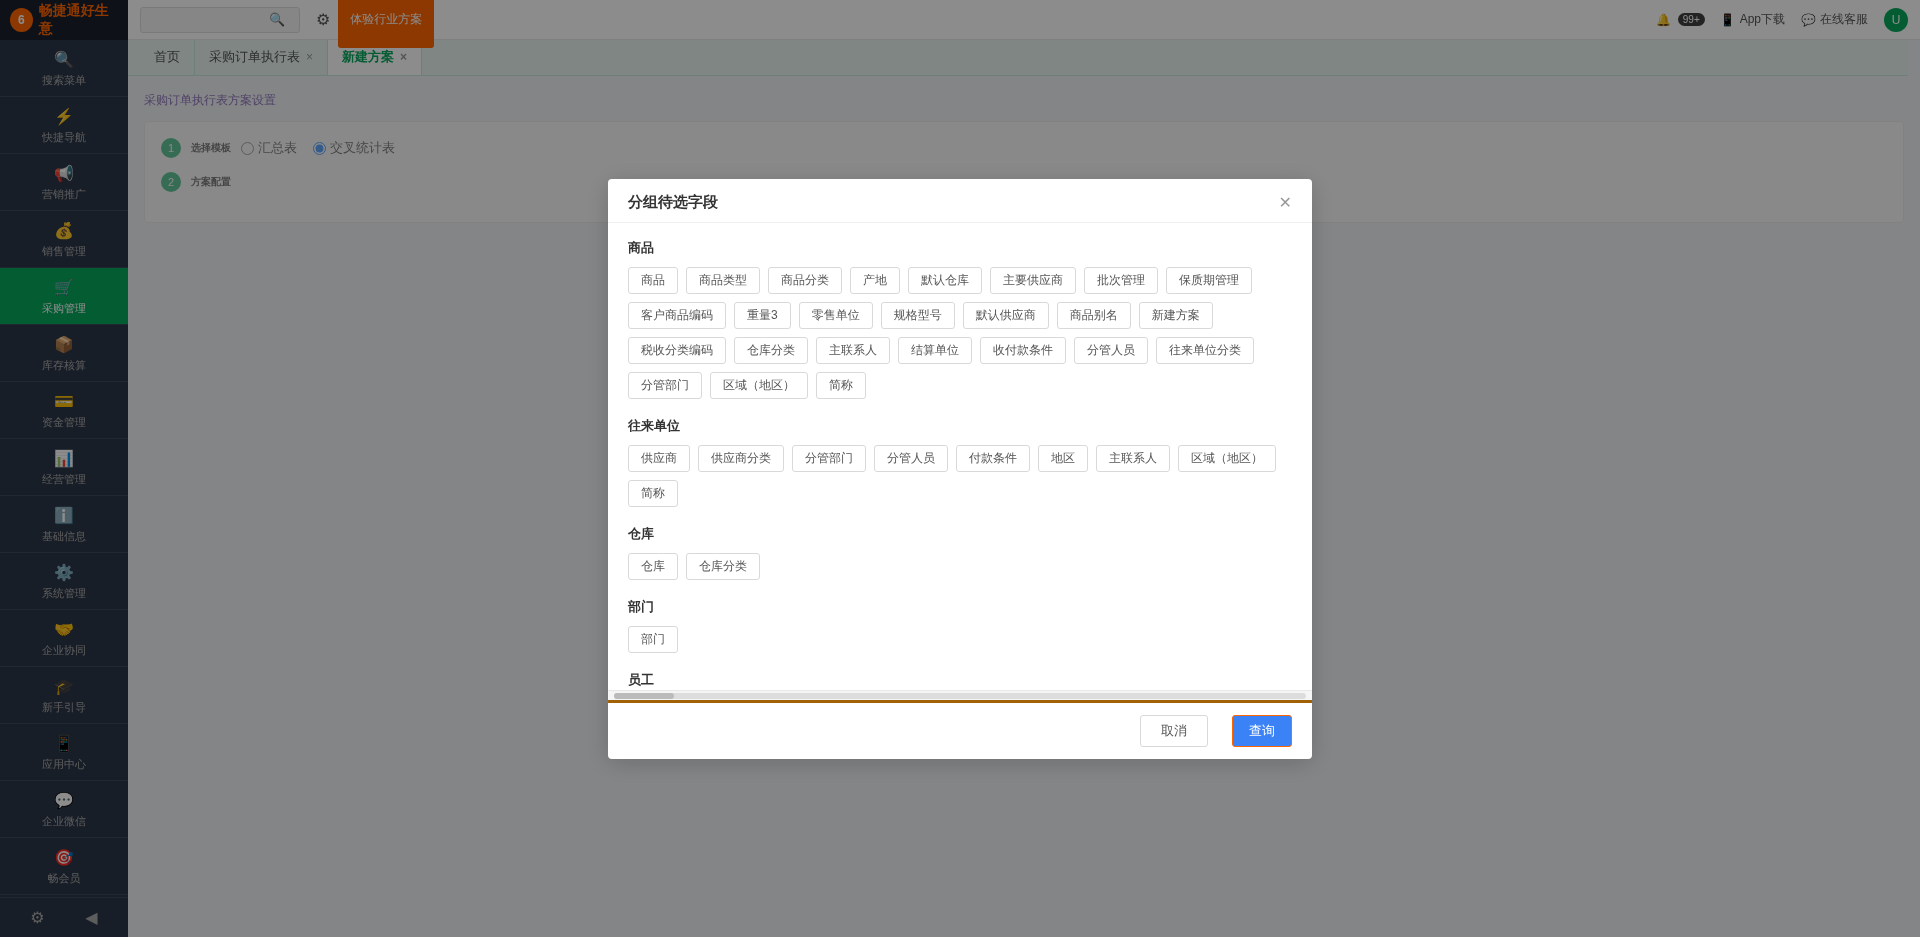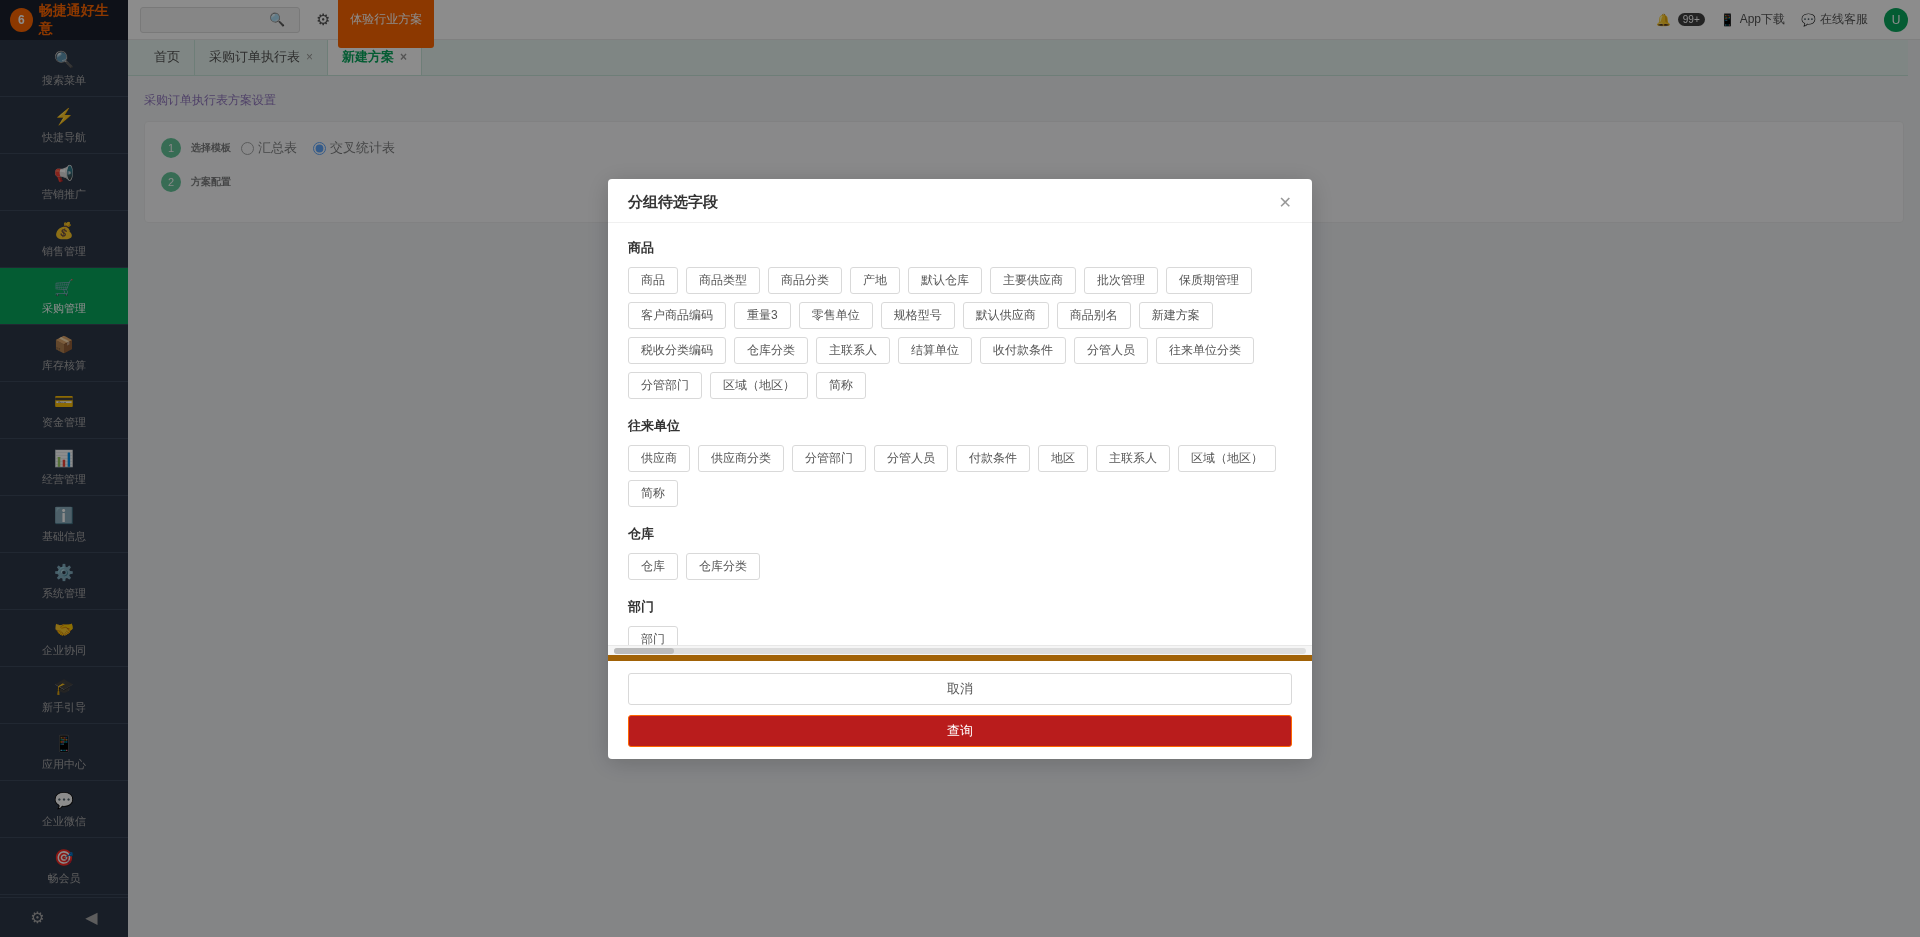--- a/index.html
+++ b/index.html
@@ -143,24 +143,23 @@
       border-bottom: 1px solid #f0f0f0;
     }
     .modal-title { font-size: 15px; font-weight: bold; color: #333; }
     .modal-close { cursor: pointer; font-size: 16px; color: #999; }
     .modal-body {
       flex: 1;
       overflow-y: auto;
       padding: 16px 20px;
     }
     .modal-footer {
-      display: flex; justify-content: flex-end; gap: 10px;
+      display: flex; justify-content: flex-end; gap: 24px;
       padding: 12px 20px;
-      border-top: 6px solid #a16207;
-      flex-direction: column;
+      border-top: 3px solid #a16207;
     }
 
     
     .field-section { margin-bottom: 18px; }
     .section-title {
       font-size: 13px; font-weight: bold; color: #333;
       margin-bottom: 10px;
     }
     .field-tags {
       display: flex; flex-wrap: wrap; gap: 8px;
@@ -197,22 +196,22 @@
       position: absolute; left: 0;
     }
 
     
     .btn-cancel {
       background: #fff; border: 1px solid #d9d9d9;
       border-radius: 3px; padding: 6px 20px;
       font-size: 13px; cursor: pointer; color: #555;
     }
     .btn-confirm {
-      background: #b91c1c; border: 1px solid #f60;
-      border-radius: 3px; padding: 6px 26px;
+      background: #3b82f6; border: 1px solid #f60;
+      border-radius: 3px; padding: 6px 16px;
       font-size: 13px; cursor: pointer; color: #fff;
     }
 
     
     .bg-content { opacity: 0.6; }
     .page-breadcrumb { font-size: 12px; color: #4c1d95; margin-bottom: 12px; }
     .setup-section { background: #fff; border: 1px solid #e8e8e8; border-radius: 4px; padding: 16px; }
     .step-row { display: flex; align-items: center; gap: 10px; margin-bottom: 14px; }
     .step-num {
       width: 20px; height: 20px; border-radius: 50%;

